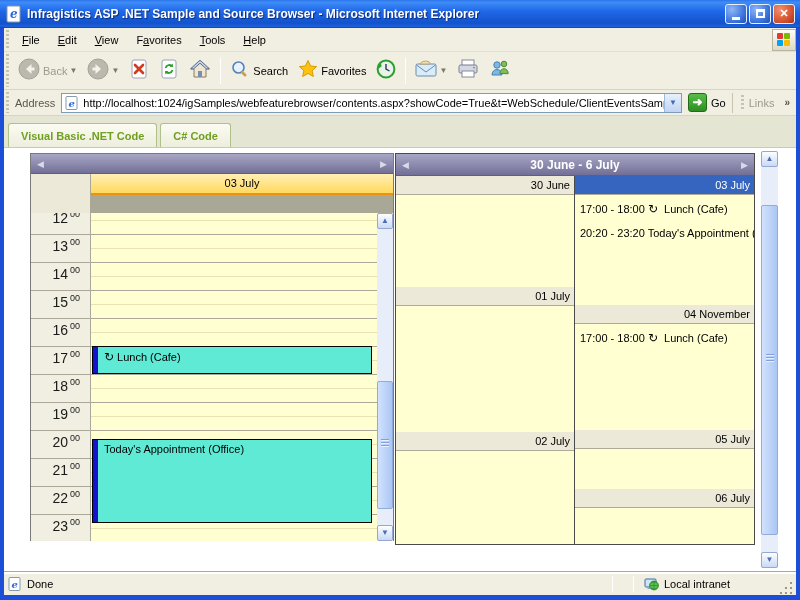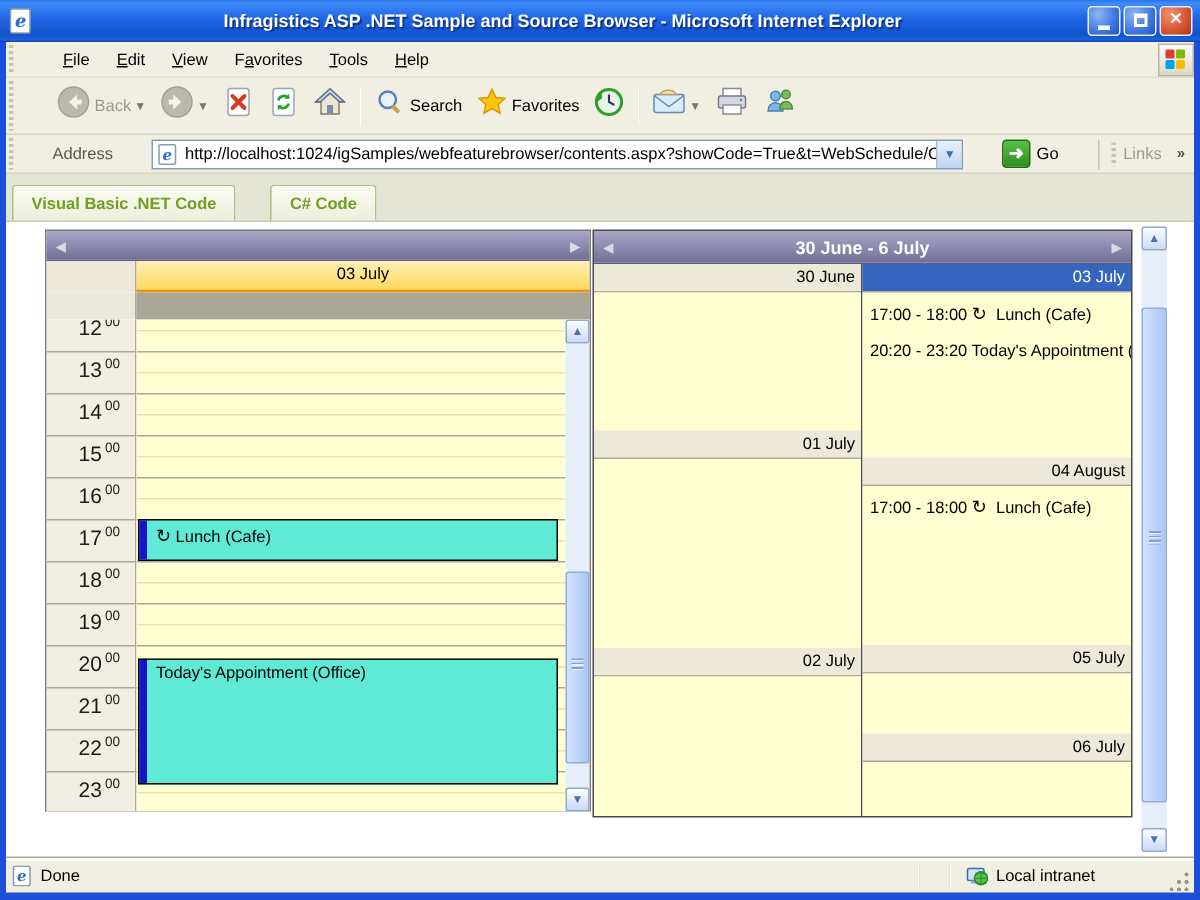--- a/index.html
+++ b/index.html
@@ -5,30 +5,30 @@
   * { margin:0; padding:0; box-sizing:border-box; }
   html,body { width:800px; height:600px; overflow:hidden; font-family:"Liberation Sans",sans-serif; }
   .win { position:relative; width:800px; height:600px; background:var(--win-border,#1C4ED8); }
 
   
   .titlebar { position:absolute; left:0; top:0; width:800px; height:28px;
     background:linear-gradient(to bottom,#2B74EA 0%,#3E8CF8 8%,#2068E8 40%,#1353CC 82%,#1C60DA 95%,#0B3FA8 100%);
     display:flex; align-items:center; padding:0 5px; }
   .titlebar .t-icon { width:18px; height:18px; margin-right:4px; flex:0 0 auto; }
   .titlebar .t-text { color:#fff; font-weight:bold; font-size:12px; text-shadow:1px 1px 1px #0A2A7A;
-    flex:1; overflow:hidden; white-space:nowrap;text-align:center; }
+    flex:1; overflow:hidden; white-space:nowrap; }
   .winbtn { width:22px; height:20px; margin-left:2px; border:1px solid #E8F0FF; border-radius:3px;
     color:#fff; font-size:11px; line-height:17px; text-align:center; font-weight:bold; flex:0 0 auto; }
   .winbtn.min,.winbtn.max { background:radial-gradient(circle at 30% 25%,#8FB6F6,#3E77DE 60%,#1F4FB8); }
   .winbtn.close { background:radial-gradient(circle at 30% 25%,#F09070,#D85934 55%,#AE3012); }
   .glyph-min { display:inline-block; width:8px; height:3px; background:#fff; margin-top:12px; }
   .glyph-max { display:inline-block; width:9px; height:9px; border:2px solid #fff; border-top-width:3px; margin-top:4px; }
 
   
-  .bar { position:absolute; left:4px; width:792px; background:var(--toolbar-bg,#F1EFE2); display:flex; align-items:center;gap:20px; }
+  .bar { position:absolute; left:4px; width:792px; background:var(--toolbar-bg,#F1EFE2); display:flex; align-items:center; }
   .grip { width:5px; align-self:stretch; margin:2px 3px 2px 1px;
     background:repeating-linear-gradient(to bottom,#C6C3AE 0 2px,transparent 2px 4px); background-size:3px 100%; background-repeat:no-repeat; background-position:1px 0; }
   .menubar { top:28px; height:24px; border-bottom:1px solid #E2DFD0; }
   .menu-item { font-size:11px; color:#000; padding:4px 9px; }
   .menu-item u { text-decoration:underline; }
   .winlogo { margin-left:auto; width:24px; height:22px; background:linear-gradient(#FDFDFA,#DDD9C6);
     border:1px solid #B8B49E; display:flex; align-items:center; justify-content:center; }
   .flag { width:14px; height:14px; display:grid; grid-template-columns:6px 6px; grid-template-rows:6px 6px; gap:1px; }
   .flag i { border-radius:1px; }
   .flag .r{background:#E03C31}.flag .g{background:#7EB900}.flag .b{background:#00A3EE}.flag .y{background:#FFB900}
@@ -402,21 +402,21 @@
           </div>
           <div class="wk-col">
             <div class="wk-day" style="height: 129px;">
               <div class="wk-hdr today">03 July</div>
               <div class="wk-body">
                 <div class="wk-ev">17:00 - 18:00 <span class="rec-ico">↻</span> Lunch (Cafe)</div>
                 <div class="wk-ev">20:20 - 23:20 Today's Appointment (Office)</div>
               </div>
             </div>
             <div class="wk-day" style="height: 125px;">
-              <div class="wk-hdr">04 August</div>
+              <div class="wk-hdr">04 November</div>
               <div class="wk-body">
                 <div class="wk-ev">17:00 - 18:00 <span class="rec-ico">↻</span> Lunch (Cafe)</div>
               </div>
             </div>
             <div class="wk-day" style="height: 59px;">
               <div class="wk-hdr">05 July</div>
               <div class="wk-body"></div>
             </div>
             <div class="wk-day" style="height: 55px;">
               <div class="wk-hdr">06 July</div>

